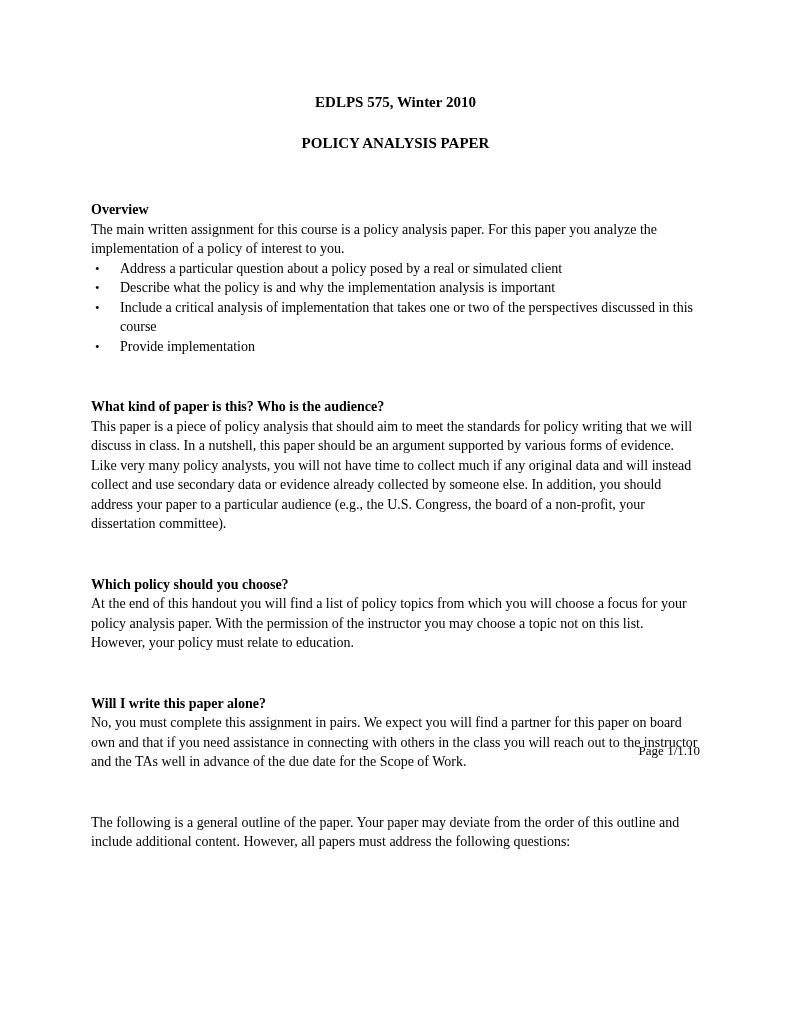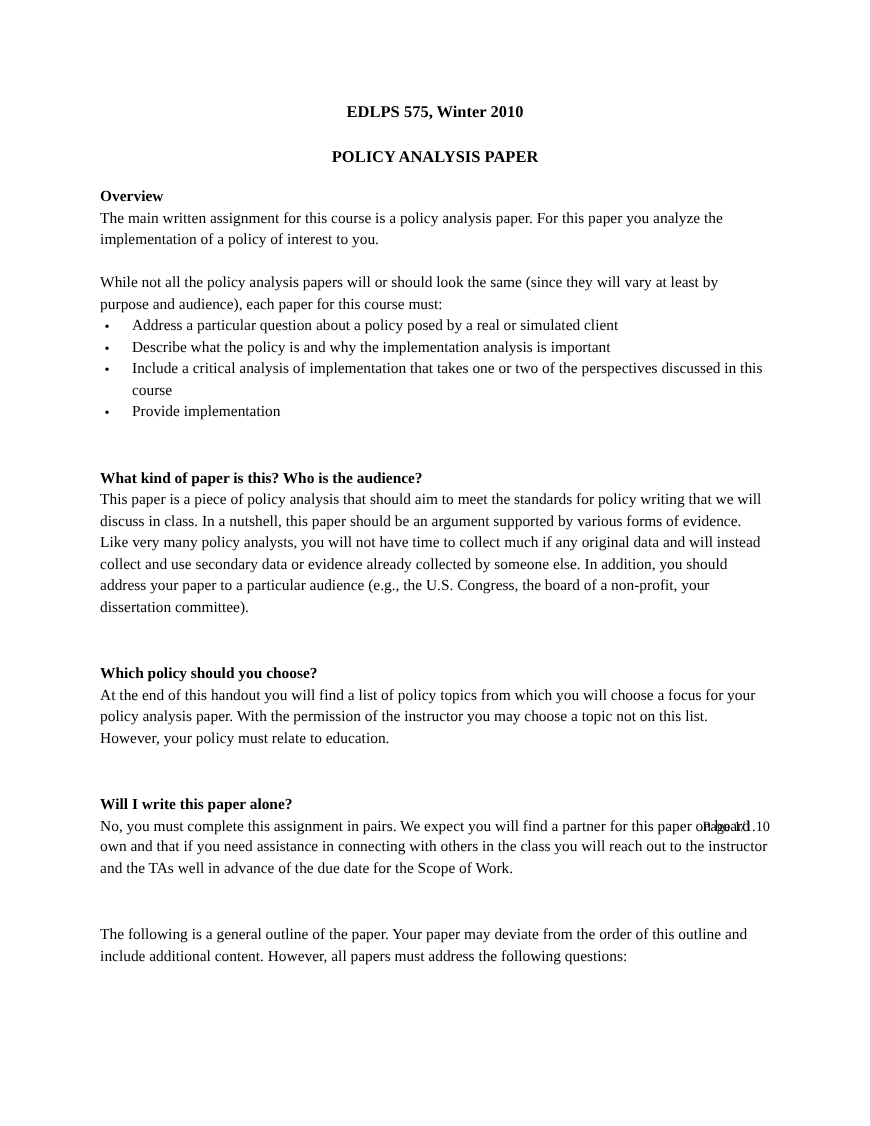--- a/index.html
+++ b/index.html
@@ -41,21 +41,21 @@
     font-size: 14px;
     line-height: 19.5px;
     margin: 0;
   }
   .para {
     font-size: 14px;
     line-height: 19.5px;
     margin: 0;
   }
   .first-section {
-    margin-top: 18px;
+    margin-top: 48px;
   }
   .gap-para {
     margin-top: 19.5px;
   }
   .section-gap {
     margin-top: 41px;
   }
   ul.bullets {
     list-style: none;
     margin: 0;
@@ -88,21 +88,20 @@
 <body>
 
 <div class="page">
 
   <h1 class="doc-title">EDLPS 575, Winter 2010</h1>
   <h1 class="doc-title">POLICY ANALYSIS PAPER</h1>
 
   <div class="section first-section">
     <h3 class="section-heading">Overview</h3>
     <p class="para">The main written assignment for this course is a policy analysis paper. For this paper you analyze the implementation of a policy of interest to you.</p>
-    <p class="para gap-para">While not all the policy analysis papers will or should look the same (since they will vary at least by purpose and audience), each paper for this course must:</p>
     <ul class="bullets">
       <li>
         <span class="marker">•</span>
         <span class="li-text">Address a particular question about a policy posed by a real or simulated client</span>
       </li>
       <li>
         <span class="marker">•</span>
         <span class="li-text">Describe what the policy is and why the implementation analysis is important</span>
       </li>
       <li>

